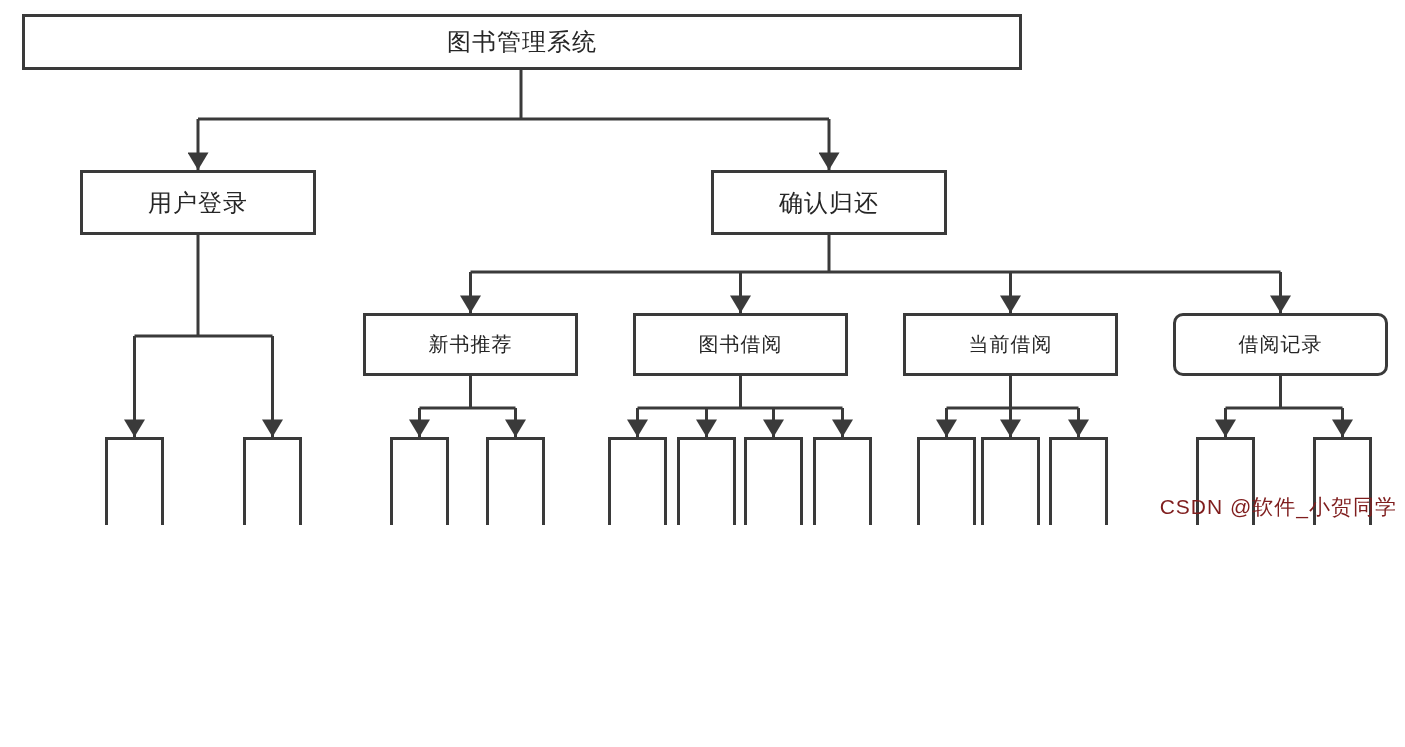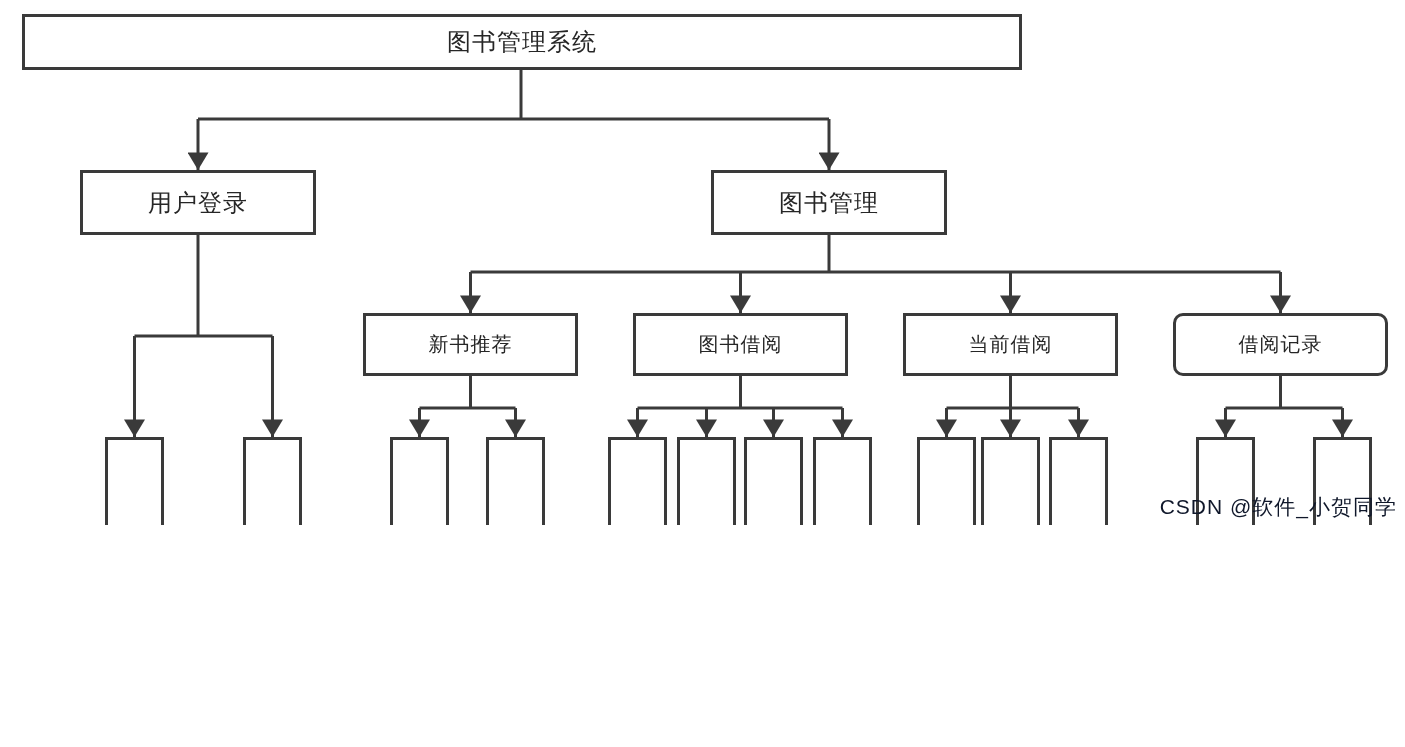--- a/index.html
+++ b/index.html
@@ -58,21 +58,21 @@
   .n-l8  { left: 917px;  }
   .n-l9  { left: 981px;  }
   .n-l10 { left: 1049px; }
   .n-l11 { left: 1196px; }
   .n-l12 { left: 1313px; }
   .watermark {
     position: absolute;
     right: 8px;
     bottom: 4px;
     font-size: 21px;
-    color: #0f172a;
+    color: #7f1d1d;
     letter-spacing: 1px;
     white-space: nowrap;
   }
 </style>
 </head>
 <body>
 
 <div class="canvas">
 
   <svg class="connectors" viewBox="0 0 1405 747" xmlns="http://www.w3.org/2000/svg">
@@ -121,21 +121,21 @@
       <path d="M1280.5,376 L1280.5,408"></path>
       <path d="M1225.5,408 L1342.5,408"></path>
       <path d="M1225.5,408 L1225.5,437" marker-end="url(#arw)"></path>
       <path d="M1342.5,408 L1342.5,437" marker-end="url(#arw)"></path>
     </g>
   </svg>
 
   <div class="node h-node n-root">图书管理系统</div>
 
   <div class="node h-node n-b0">用户登录</div>
-  <div class="node h-node n-b1">图书管理</div>
+  <div class="node h-node n-b1">确认归还</div>
 
   <div class="node m-node n-m0">新书推荐</div>
   <div class="node m-node n-m2">当前借阅</div>
   <div class="node m-node n-m1">图书借阅</div>
   <div class="node m-node n-m3">借阅记录</div>
 
   <div class="node leaf n-l0">用户登录</div>
   <div class="node leaf n-l1">注销登录</div>
   <div class="node leaf n-l2">查询图书</div>
   <div class="node leaf n-l3">借阅图书</div>

